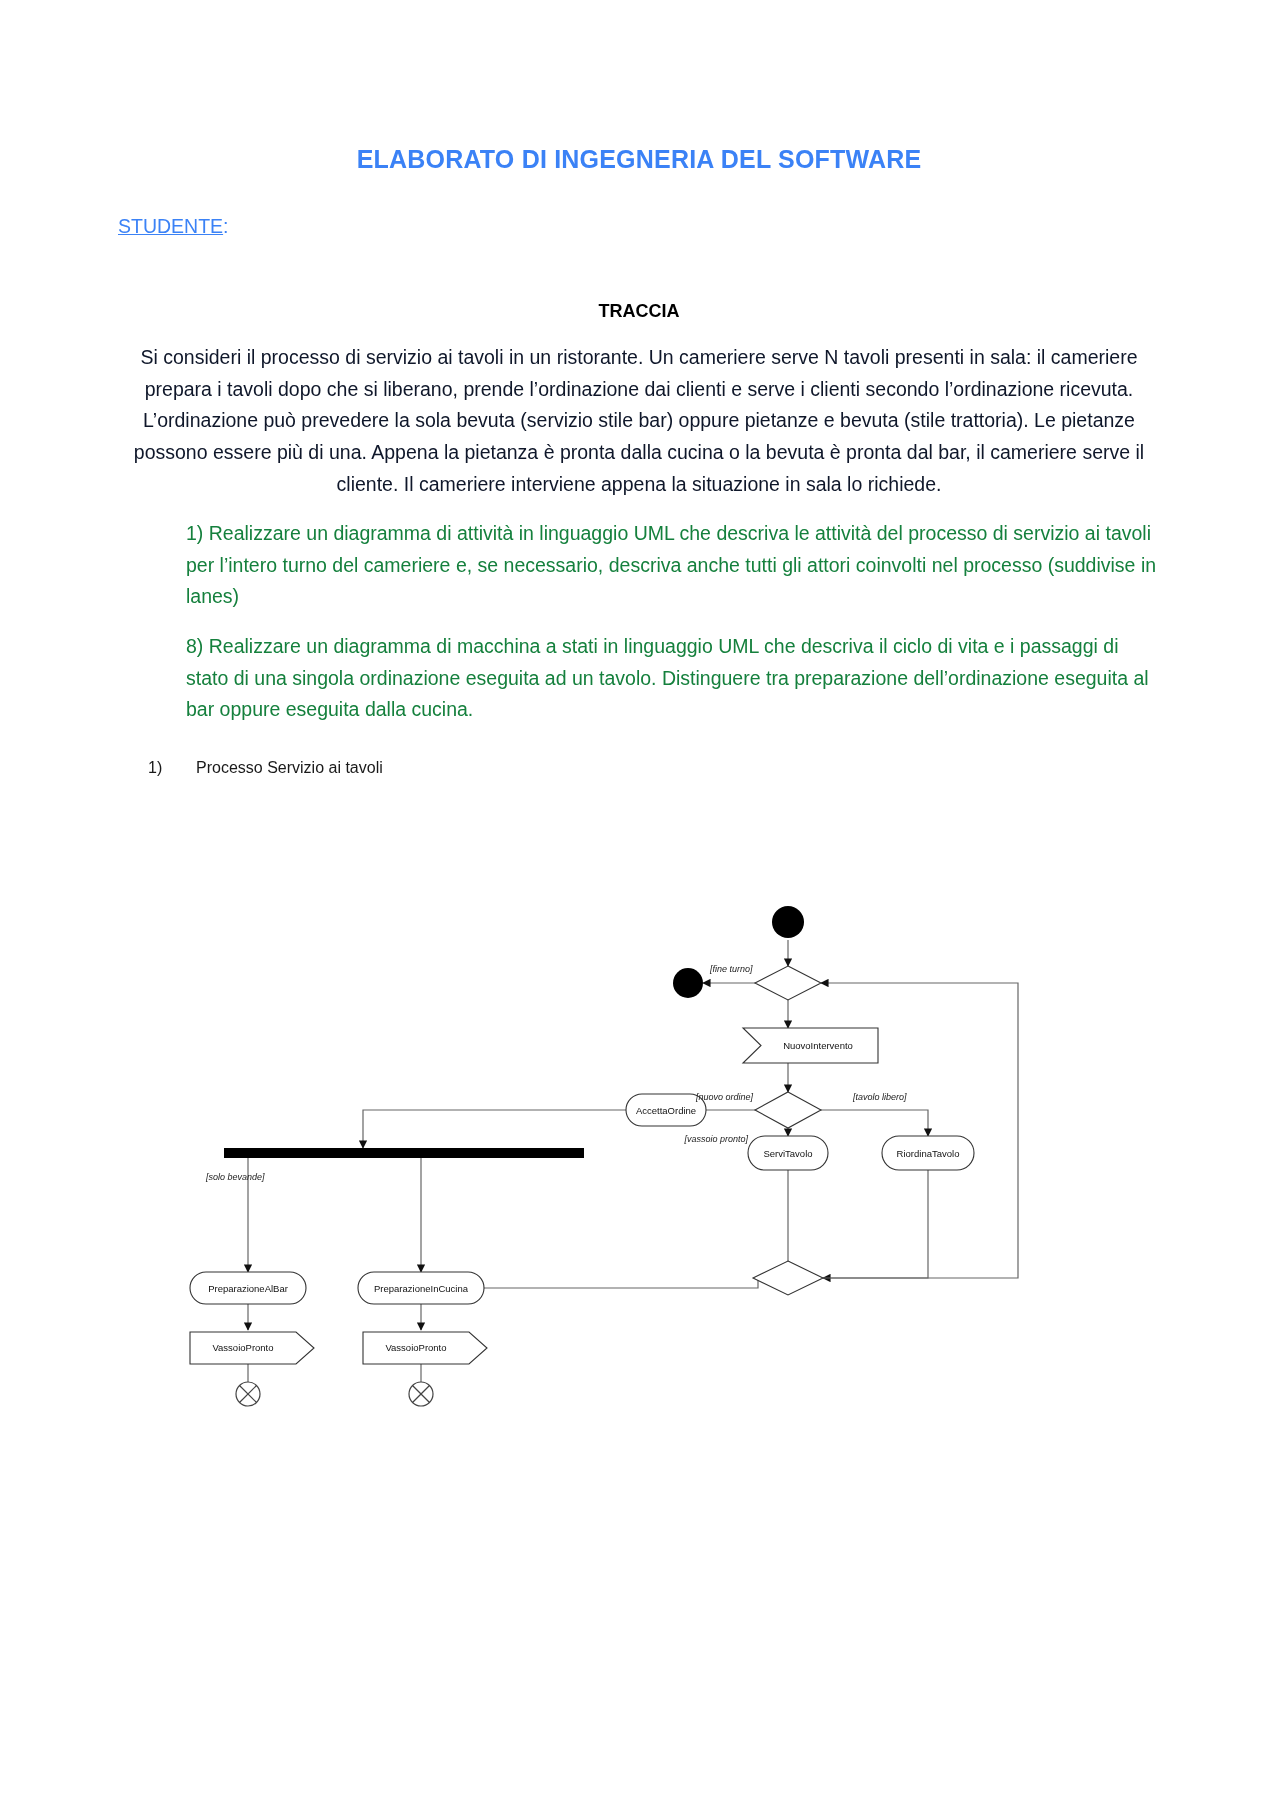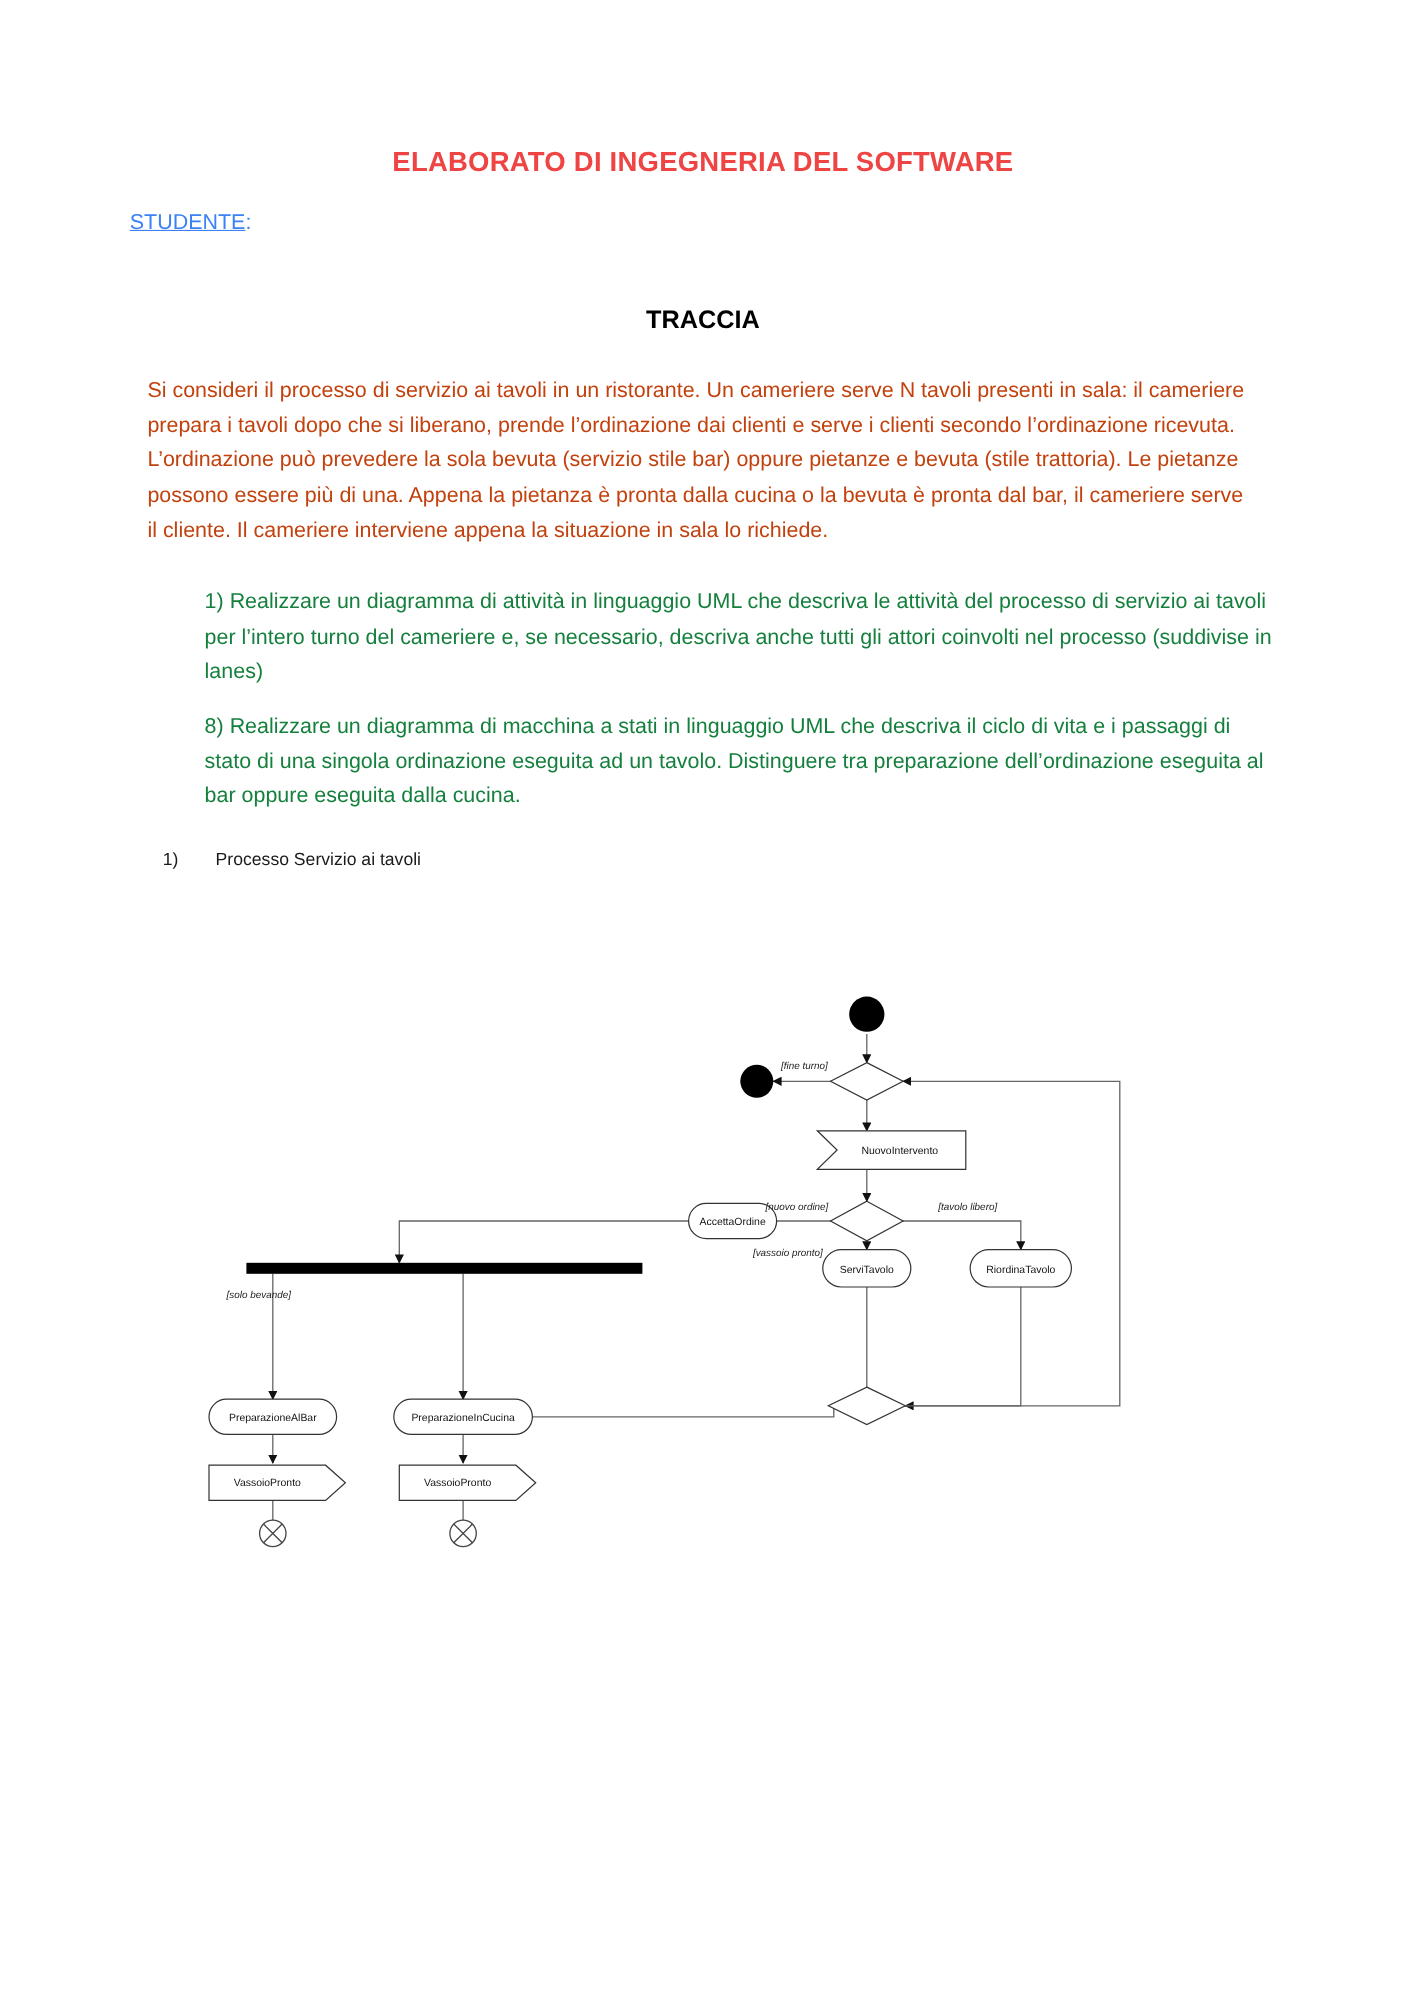--- a/index.html
+++ b/index.html
@@ -19,54 +19,54 @@
     overflow: hidden;
   }
   .doc {
     position: absolute;
     left: 118px;
     top: 0;
     width: 1042px;
     height: 1811px;
   }
   .doc-title {
-    margin: 0;
+    margin: 12px;
     padding-top: 133px;
     text-align: center;
     font-size: 25px;
     font-weight: bold;
     letter-spacing: 0.2px;
-    color: #ef4444;
+    color: #3b82f6;
   }
   .field-line {
     margin: 0;
     padding-top: 27px;
     font-size: 19.5px;
     line-height: 1.35;
     color: #3b82f6;
   }
   .field-line .lbl {
     text-decoration: underline;
   }
   .section-head {
     margin: 0;
     text-align: center;
-    font-size: 23px;
+    font-size: 18px;
     font-weight: bold;
     color: #000;
   }
   .traccia-head { padding-top: 62px; }
   .svolg-head { padding-top: 56px; }
   .body-par {
-    margin: 16px;
+    margin: 0;
     padding-top: 20px;
     font-size: 19.5px;
     line-height: 1.62;
-    color: #c2410c;
-    text-align: left;
+    color: #0f172a;
+    text-align: center;
   }
   .indent-par {
     margin: 0;
     padding-top: 18px;
     padding-left: 68px;
     font-size: 19.5px;
     line-height: 1.62;
     color: #15803d;
   }
   .numbered-item {

